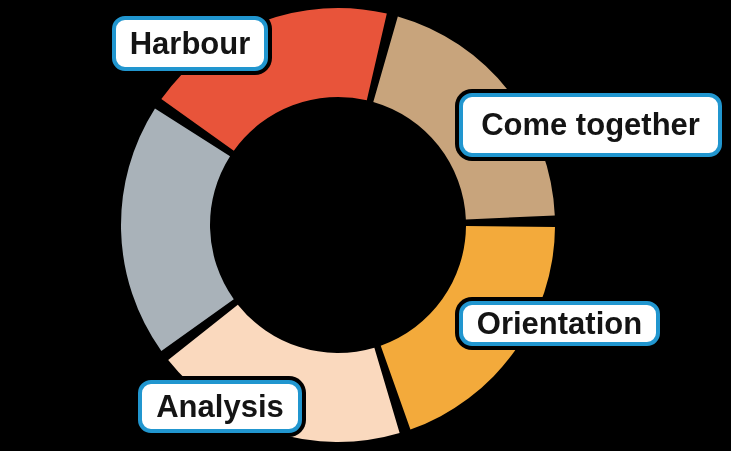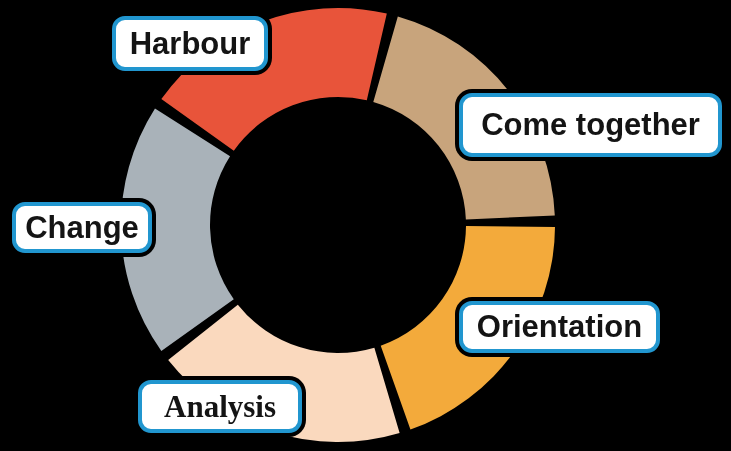--- a/index.html
+++ b/index.html
@@ -38,22 +38,22 @@
     box-shadow: 0 0 0 4px #000000;
     color: #141414;
     font-weight: 700;
     font-size: 31px;
     white-space: nowrap;
     padding: 0 10px;
   }
   .pos-harbour       { left: 112px; top: 16px;  width: 156px; height: 55px; }
   .pos-come-together { left: 459px; top: 93px;  width: 263px; height: 64px; }
   .pos-change        { left: 12px;  top: 202px; width: 140px; height: 51px; }
-  .pos-analysis      { left: 138px; top: 380px; width: 164px; height: 53px; font-family: Liberation Serif, serif; }
-  .pos-orientation   { left: 459px; top: 301px; width: 201px; height: 52px; }
+  .pos-analysis      { left: 138px; top: 380px; width: 164px; height: 53px; }
+  .pos-orientation   { left: 459px; top: 301px; width: 201px; height: 45px; }
 </style>
 </head>
 <body>
 
 <div class="stage">
 
   <svg id="donut" width="731" height="451" viewBox="0 0 731 451">
       <path d="M554.7934640832632 215.53459294172208 A217 217 0 0 0 397.8133062122888 16.406211981384786 L373.2815815445759 101.95850291989518 A128 128 0 0 1 465.8781723624778 219.41671841723698 Z" fill="#C8A47C"></path>
       <path d="M386.8143787926187 13.561695941603944 A217 217 0 0 0 161.33693251667876 98.98745861072605 L233.79321365039115 150.6700216689997 A128 128 0 0 1 366.7937349560147 100.28063170748989 Z" fill="#E8543A"></path>
       <path d="M154.9840562586038 108.40598498873923 A217 217 0 0 0 161.33693251667873 351.0125413892739 L233.79321365039112 299.3299783310003 A128 128 0 0 1 230.04589493595063 156.22565013160656 Z" fill="#A9B2B9"></path>
@@ -62,23 +62,20 @@
     </svg>
 
   <div class="callout pos-harbour">
     <span>Harbour</span>
   </div>
 
   <div class="callout pos-come-together">
     <span>Come together</span>
   </div>
 
-  <div class="callout pos-change">
-    <span>Change</span>
-  </div>
 
   <div class="callout pos-analysis">
     <span>Analysis</span>
   </div>
 
   <div class="callout pos-orientation">
     <span>Orientation</span>
   </div>
 
 </div>

